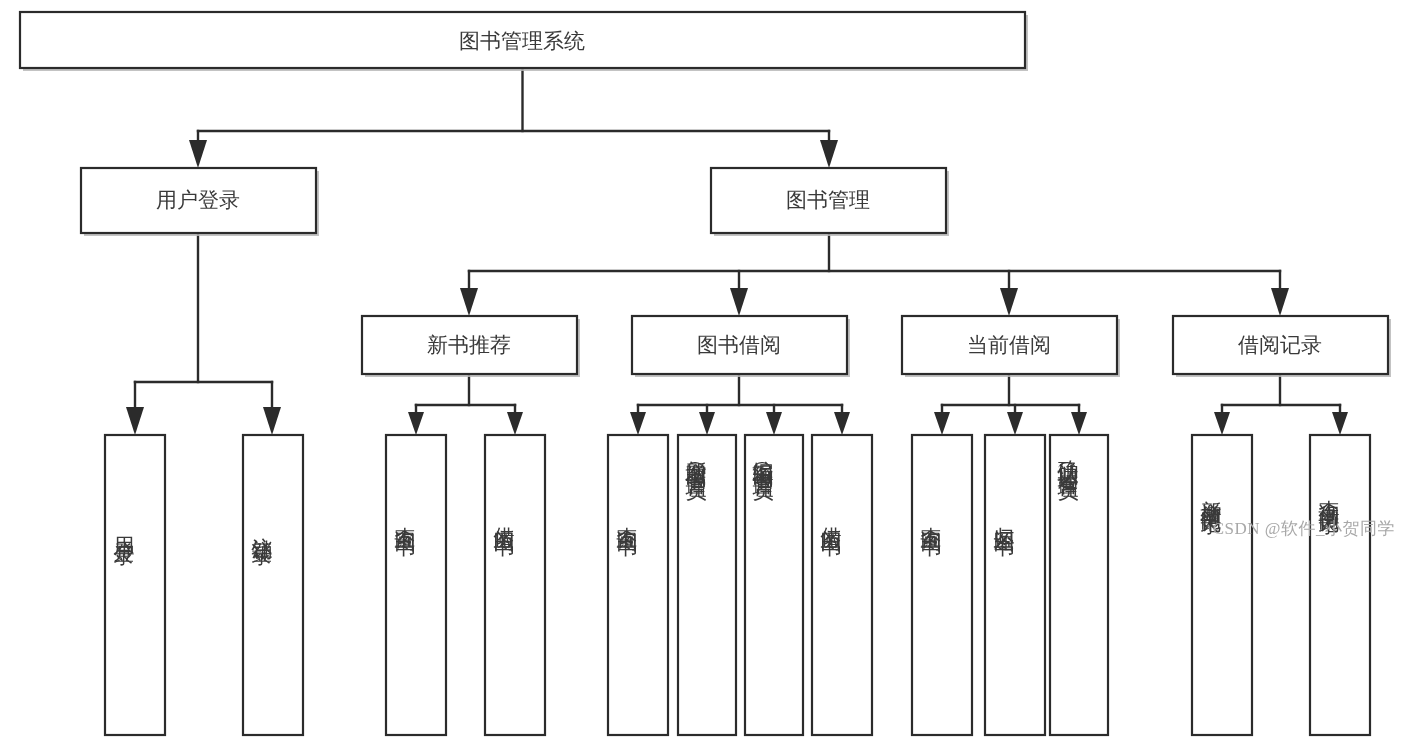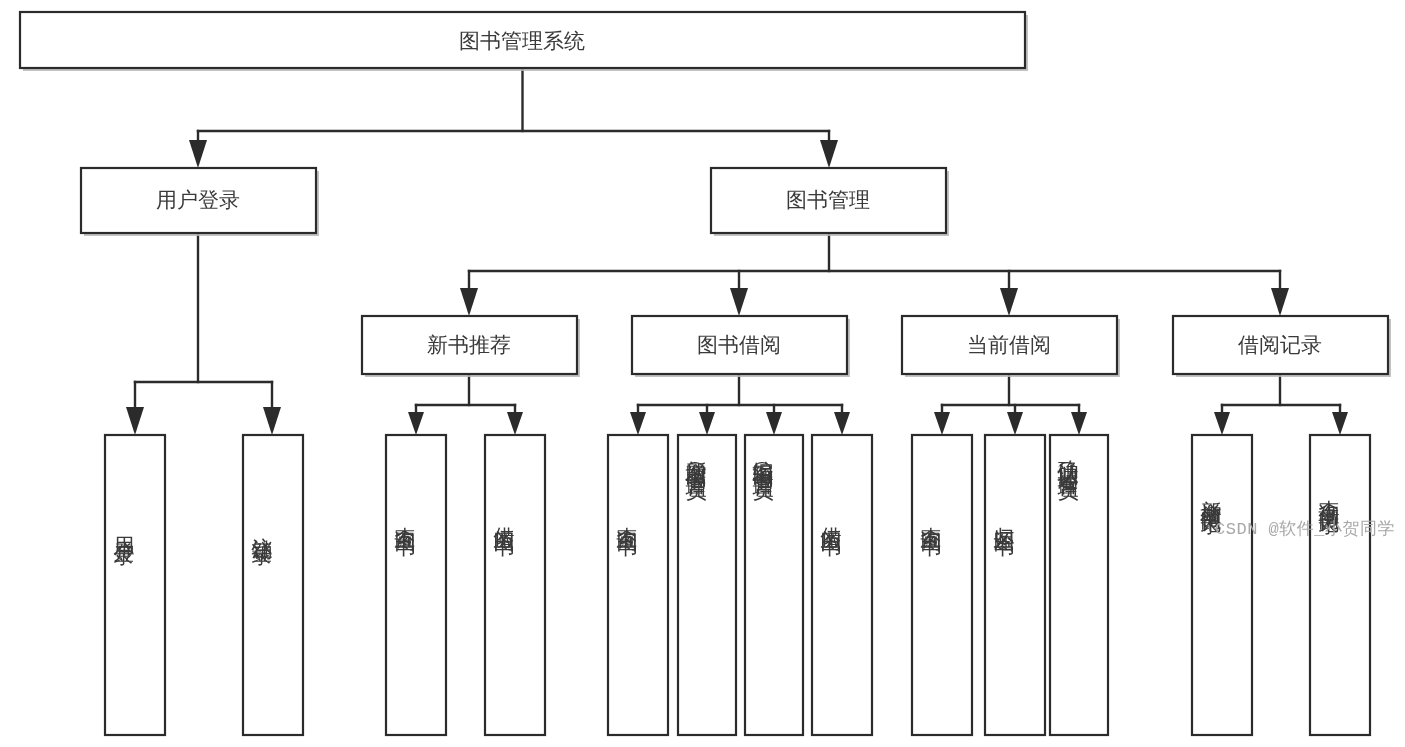--- a/index.html
+++ b/index.html
@@ -64,21 +64,21 @@
     color: #3a3a3a;
     letter-spacing: 3px;
     white-space: nowrap;
     text-align: left;
     pointer-events: none;
   }
   #watermark {
     position: absolute;
     right: 10px;
     bottom: 8px;
-    font-family: Liberation Mono, monospace;
+    font-family: Liberation Serif, serif;
     font-size: 17px;
     color: #a8a8a8;
     letter-spacing: 0.5px;
     white-space: nowrap;
     margin-left: 40px;
   }
 </style>
 </head>
 <body>
 

